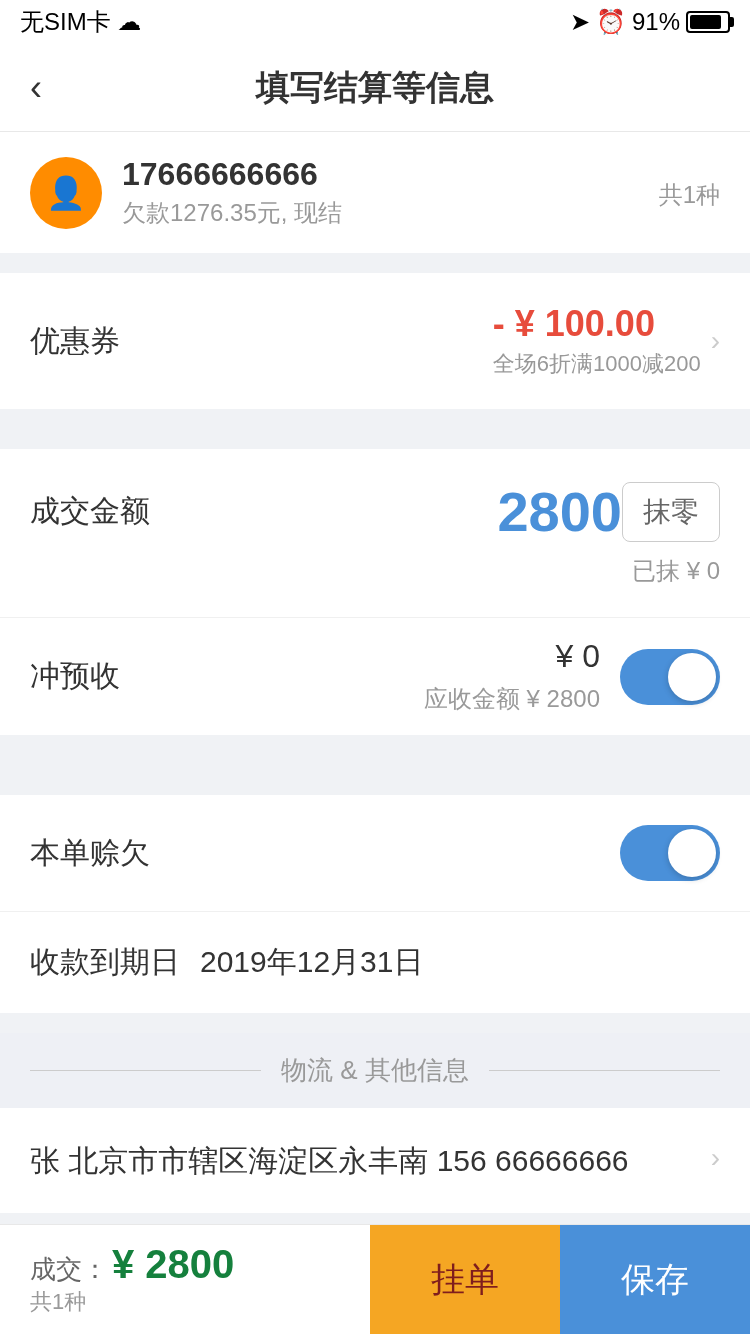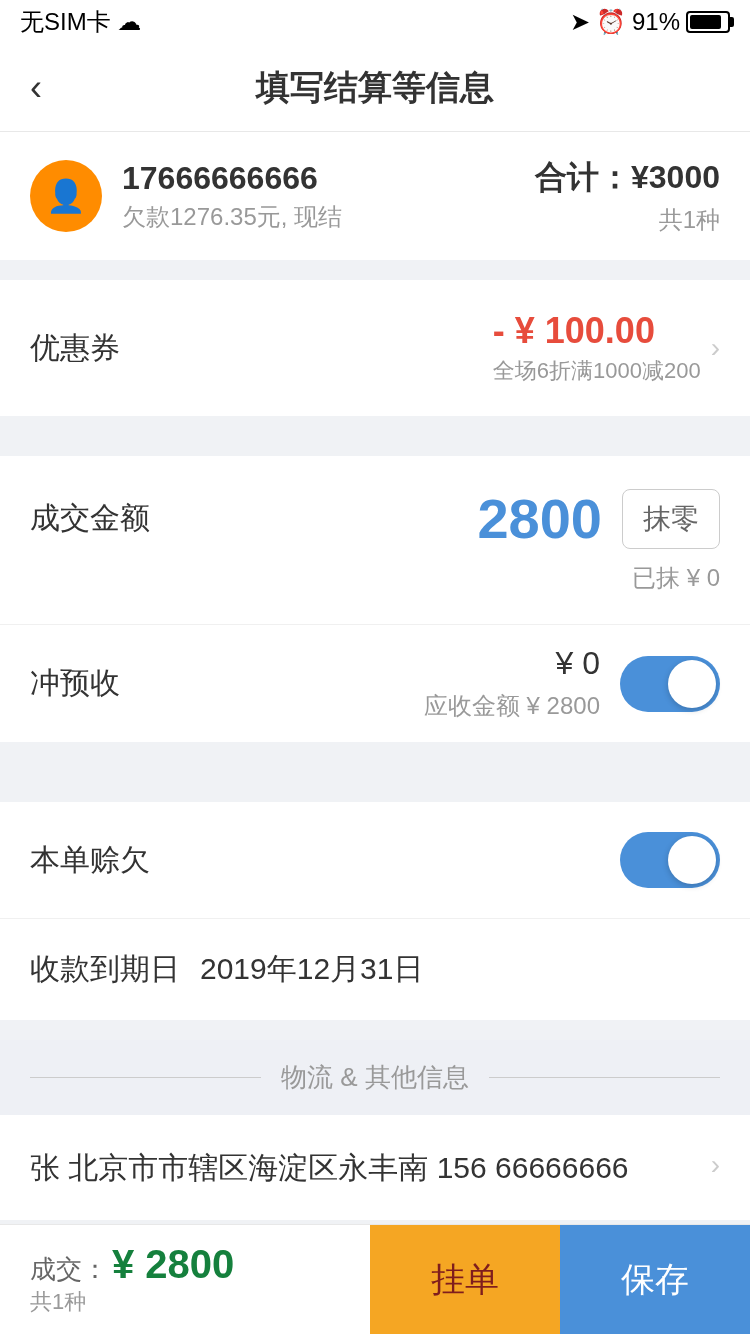--- a/index.html
+++ b/index.html
@@ -112,21 +112,21 @@
       background: #fff;
       padding: 30px 30px;
     }
     .amount-row {
       display: flex;
       align-items: center;
       justify-content: space-between;
       margin-bottom: 10px;
     }
     .amount-label { font-size: 30px; color: #333; }
-    .amount-value-group { display: flex; align-items: center; gap: 20px; }
+    .amount-value-group { display: flex; align-items: center; }
     .amount-big { font-size: 56px; font-weight: 600; color: #4a90d9; }
     .round-btn {
       border: 1px solid #ccc;
       border-radius: 8px;
       padding: 10px 20px;
       font-size: 28px;
       color: #666;
       background: #fff;
       cursor: pointer;
     }
@@ -277,21 +277,20 @@
       <div class="customer-left">
         <div class="avatar">
           <span>👤</span>
         </div>
         <div class="customer-info">
           <div class="phone">17666666666</div>
           <div class="debt">欠款1276.35元, 现结</div>
         </div>
       </div>
       <div class="customer-right">
-        <div class="total-value">合计：¥3000</div>
         <div class="total-count">共1种</div>
       </div>
     </div>
   </div>
 
   <div class="card">
     <div class="row-item">
       <span class="row-label">优惠券</span>
       <div class="row-right">
         <div>

